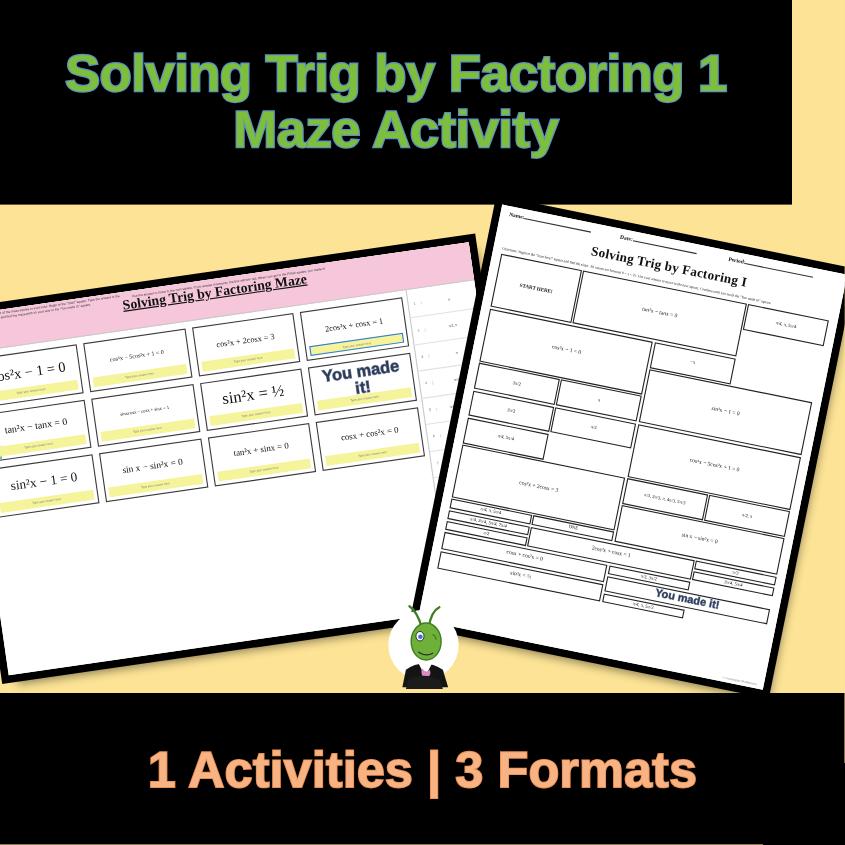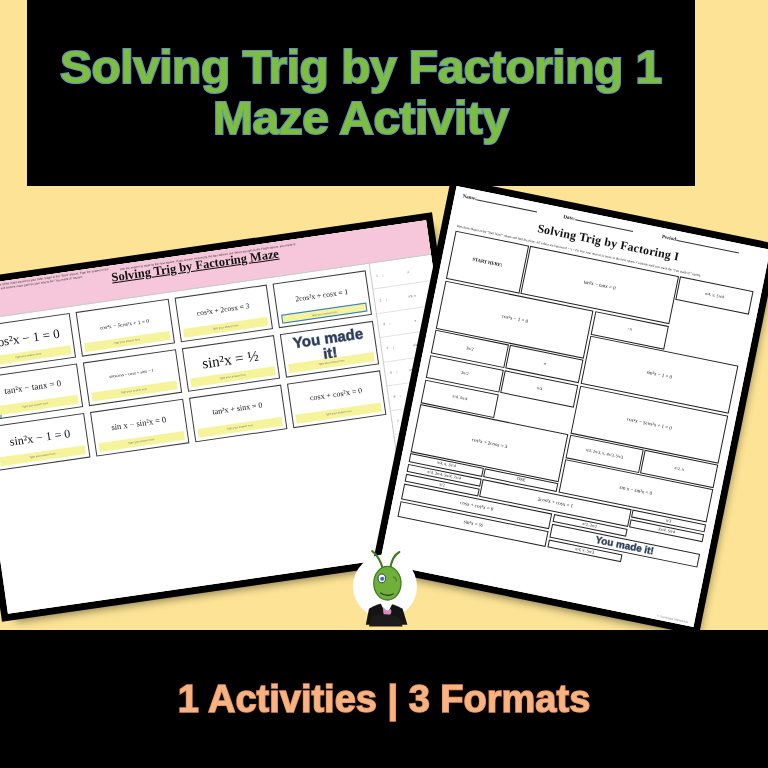--- a/index.html
+++ b/index.html
@@ -5,22 +5,22 @@
   html,body{margin:0;padding:0;}
   body{
     width:768px;height:768px;overflow:hidden;
     font-family:"Liberation Sans",sans-serif;
     background:#fce395;
   }
   .page{position:relative;width:768px;height:768px;background:#fce395;overflow:hidden;}
 
   
   .header{
-    position:absolute;left:0;top:0;width:668px;height:186px;background:#000;
-    display:flex;flex-direction:column;align-items:center;justify-content:center;margin-left:27px;
+    position:absolute;left:0;top:0;width:720px;height:186px;background:#000;
+    display:flex;flex-direction:column;align-items:center;justify-content:center;
   }
   .title-line{
     font-family:"Liberation Sans",sans-serif;
     font-weight:bold;
     font-size:47px;
     line-height:0.99;
     letter-spacing:-0.5px;
     color:#7dbe3c;
     -webkit-text-stroke:2.2px #5b8fc7;
     paint-order:stroke fill;
@@ -34,21 +34,21 @@
   .footer{
     position:absolute;left:0;top:630px;width:768px;height:138px;background:#000;
     display:flex;flex-direction:column;align-items:center;justify-content:center;
   }
   .foot-line{
     font-weight:bold;color:#f7b383;
     -webkit-text-stroke:1.6px #e98c4e;
     paint-order:stroke fill;
     text-align:center;white-space:nowrap;line-height:1.0;
   }
-  .foot-line.f1{font-size:38px;}
+  .foot-line.f1{font-size:46px;}
   .foot-line.f2{font-size:37px;margin-top:8px;}
   .foot-line sup{font-size:0.5em;vertical-align:super;}
 
   
   .doc{position:absolute;background:#fff;box-shadow:0 0 0 7px #000, 7px 9px 9px rgba(0,0,0,.45);}
 
   
   .doc-left{
     left:-18px;top:252px;width:470px;height:330px;
     transform:rotate(-8.2deg);transform-origin:center center;

